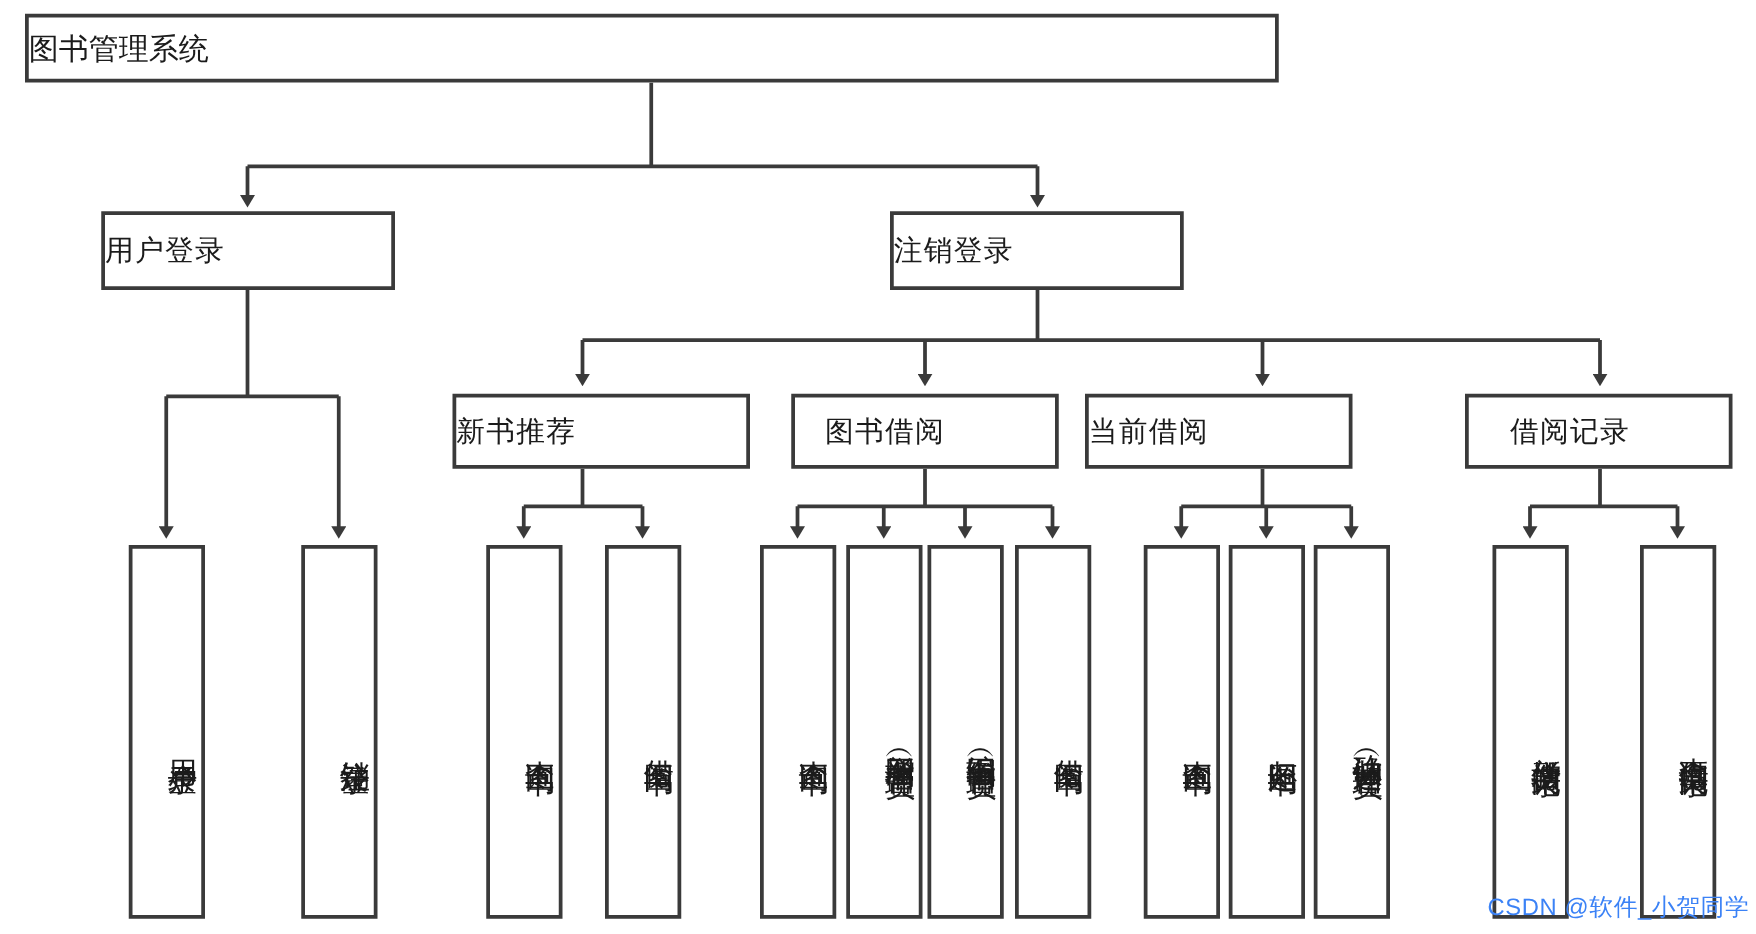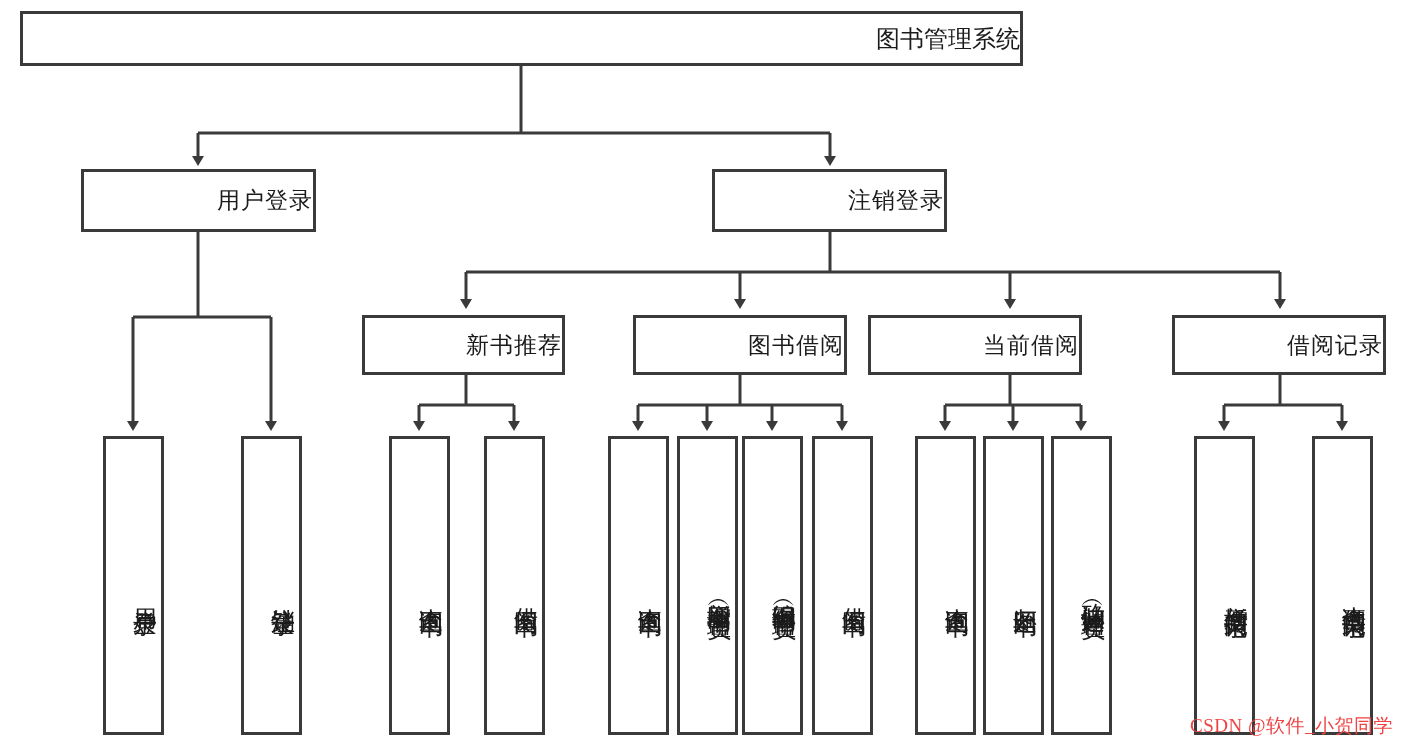--- a/index.html
+++ b/index.html
@@ -26,21 +26,21 @@
     height: 747px;
     pointer-events: none;
   }
   .node {
     position: absolute;
     box-sizing: border-box;
     background: #ffffff;
     border: 3px solid #3a3a3a;
     display: flex;
     align-items: center;
-    justify-content: flex-end;
+    justify-content: flex-start;
     color: #1b1b1b;
     text-align: center;
     z-index: 2;
   }
   .node.h {
     font-size: 23px;
     line-height: 1.15;
     letter-spacing: 1px;
   }
   .node.root {
@@ -61,25 +61,24 @@
   }
   .node.v .lbl {
     writing-mode: vertical-rl;
     text-orientation: upright;
   }
   .watermark {
     position: absolute;
     left: 1190px;
     top: 713px;
     font-size: 19px;
-    color: #ef4444;
+    color: #3b82f6;
     white-space: nowrap;
     z-index: 5;
     letter-spacing: 0.5px;
-    font-family: Liberation Serif, serif;
   }
 </style>
 </head>
 <body>
 
 <div id="canvas">
 
   <svg class="edges" viewBox="0 0 1405 747">
     <defs>
       <marker id="arrow" markerWidth="10" markerHeight="12" refX="1" refY="6" orient="auto" markerUnits="userSpaceOnUse">
@@ -134,21 +133,21 @@
     <span class="lbl">图书管理系统</span>
   </div>
 
   <div class="node h" style="left:81px; top:169px; width:235px; height:63px;">
     <span class="lbl">用户登录</span>
   </div>
   <div class="node h" style="left:712px; top:169px; width:235px; height:63px;">
     <span class="lbl">注销登录</span>
   </div>
 
-  <div class="node h" style="left:362px; top:315px; width:203px; height:60px;">
+  <div class="node h" style="left:362px; top:315px; width:238px; height:60px;">
     <span class="lbl">新书推荐</span>
   </div>
   <div class="node h" style="left:633px; top:315px; width:214px; height:60px;padding-left:24px;">
     <span class="lbl">图书借阅</span>
   </div>
   <div class="node h" style="left:868px; top:315px; width:214px; height:60px;">
     <span class="lbl">当前借阅</span>
   </div>
   <div class="node h" style="left:1172px; top:315px; width:214px; height:60px;padding-left:33px;">
     <span class="lbl">借阅记录</span>

